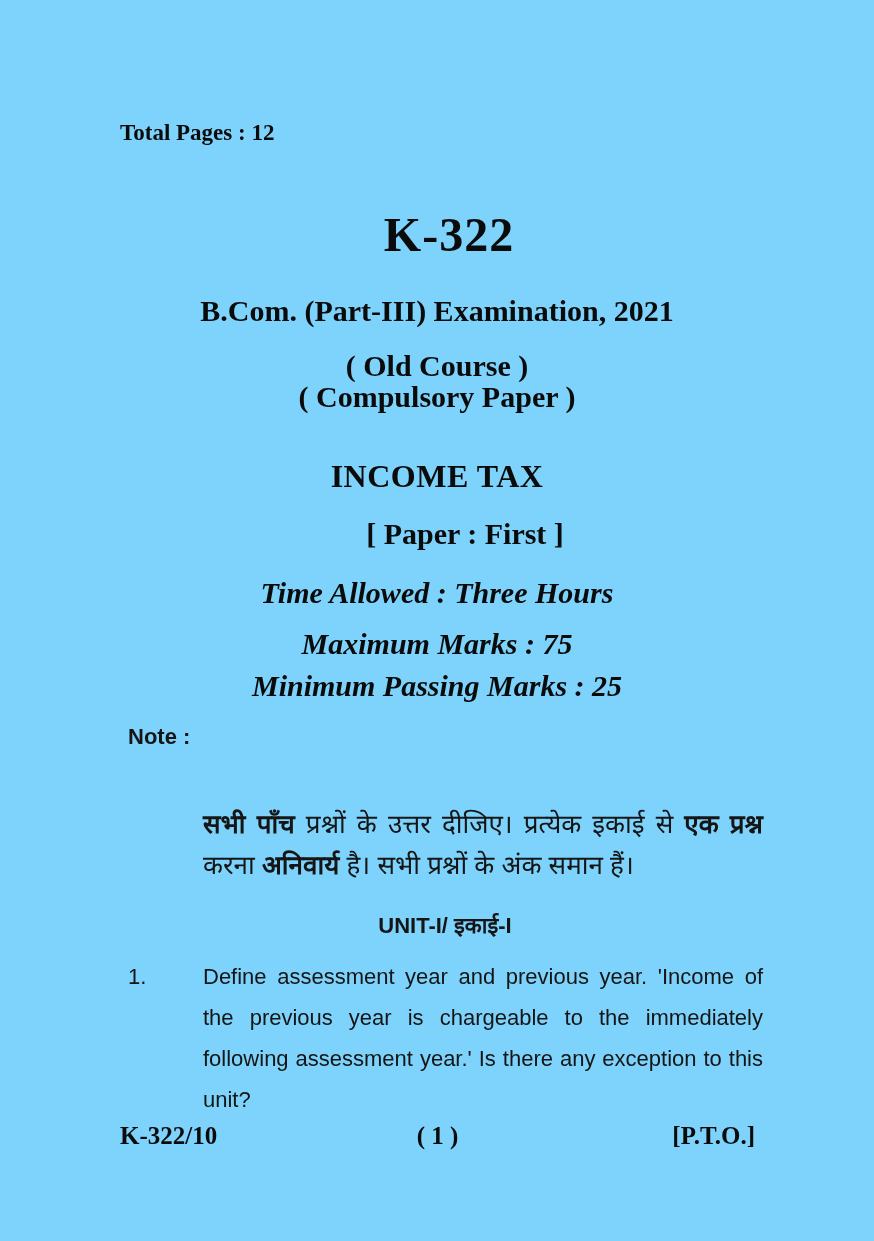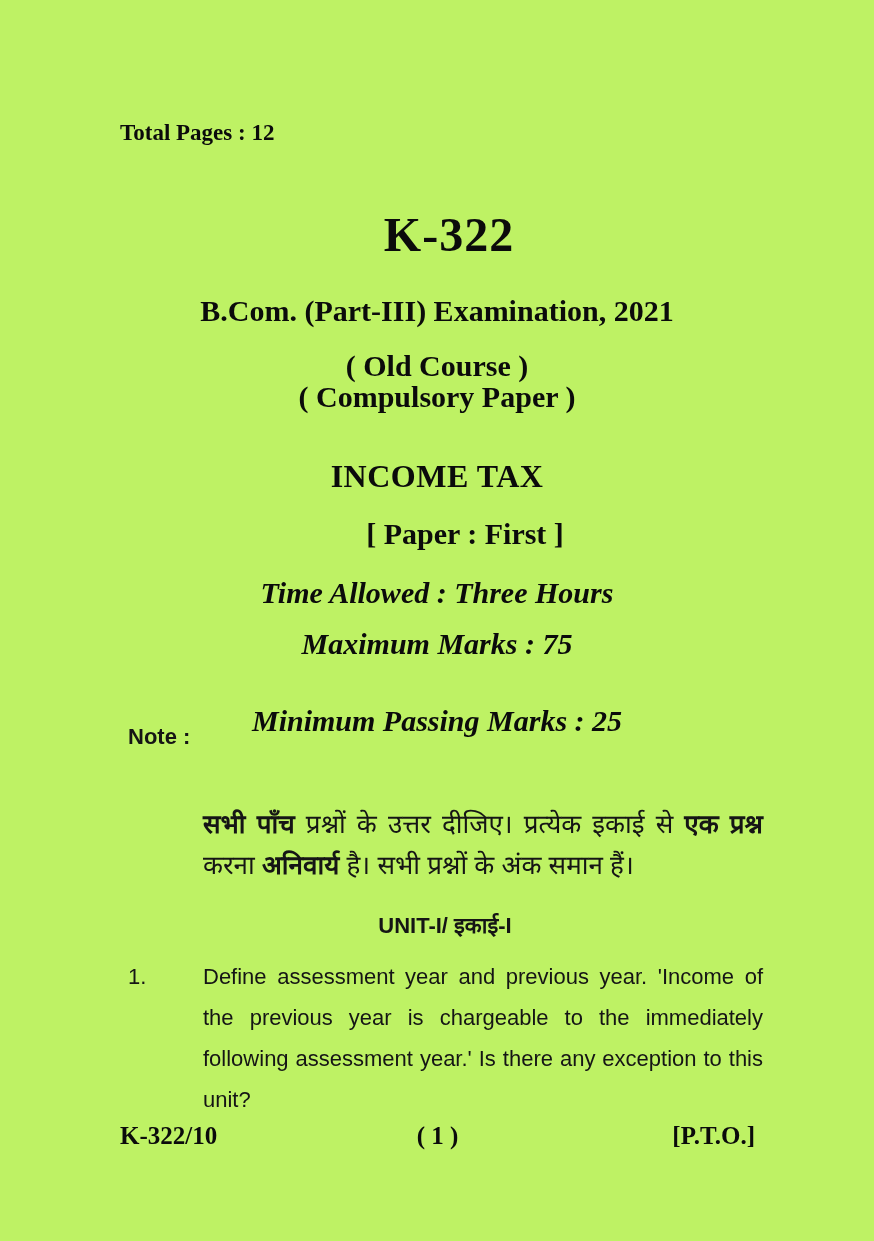--- a/index.html
+++ b/index.html
@@ -5,21 +5,21 @@
   html, body {
     margin: 0;
     padding: 0;
     background: #e8e8e8;
   }
   .page {
     position: relative;
     width: 874px;
     height: 1241px;
     margin: 0 auto;
-    background: #bef264;
+    background: #7dd3fc;
     color: #101010;
     overflow: hidden;
   }
   
   .serif-b {
     font-family: "Liberation Serif", "DejaVu Serif", serif;
     font-weight: bold;
     color: #0b0b0b;
   }
   .h-center {
@@ -37,21 +37,21 @@
   }
   .paper-code   { top: 207px; font-size: 48px; letter-spacing: 1px; margin-left: 12px; }
   .exam-title   { top: 294px; font-size: 30px; }
   .course-type  { top: 349px; font-size: 30px; }
   .paper-type   { top: 380px; font-size: 30px; }
   .subject      { top: 458px; font-size: 32px; letter-spacing: 0.5px; }
   .paper-number { top: 517px; font-size: 30px; margin-left: 28px; }
   .italic-line  { font-style: italic; }
   .time-allowed { top: 576px; font-size: 30px; }
   .max-marks    { top: 627px; font-size: 30px; }
-  .min-marks    { top: 704px; font-size: 30px; }
+  .min-marks    { top: 669px; font-size: 30px; }
 
   
   .sans {
     font-family: "Liberation Sans", "DejaVu Sans", sans-serif;
     color: #151515;
     margin-left: 8px;
   }
   .note-block {
     position: absolute;
     left: 120px;

